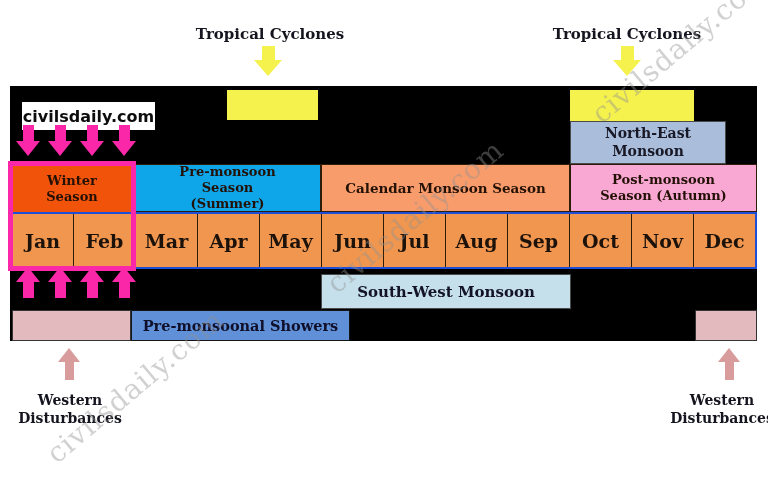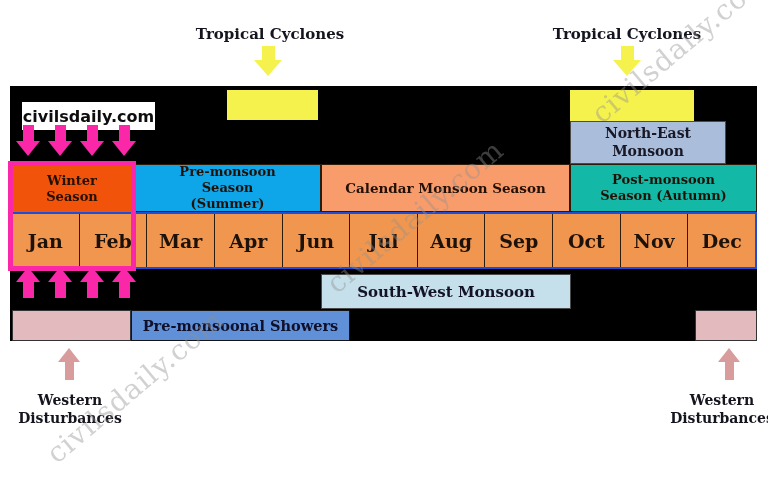--- a/index.html
+++ b/index.html
@@ -15,21 +15,21 @@
     font-family:"DejaVu Sans","Liberation Sans",sans-serif;font-weight:bold;font-size:16px;color:#0d0d0d;}
   .ybox{background:#F5F24E;}
   .nebox{left:570px;top:115px;width:156px;height:43px;background:#AABDDA;border:1px solid #4a4a4a;
     font-weight:bold;font-size:14px;line-height:1.28;color:#181826;padding:0 20px;}
   
   .season{top:158px;height:48px;border:1px solid #2e1c0a;font-weight:bold;font-size:13px;
     line-height:1.22;color:#241106;}
   .season.winter{left:13px;top:160px;width:118px;height:46px;border:none;background:#F2530A;padding:17px 24px;}
   .season.premon{left:134px;width:187px;background:#0ea5e9;padding:0 30px;}
   .season.swmon{left:321px;width:249px;background:#F99C6C;font-size:13.5px;}
-  .season.postmon{left:570px;width:187px;background:#14b8a6;padding:16px 25px;}
+  .season.postmon{left:570px;width:187px;background:#f9a8d4;padding:16px 25px;}
   
   .months{left:10px;top:206px;width:747px;height:57px;display:flex;border:2px solid #1d4ed8;background:#F0964F;}
   .mcell{flex:1;display:flex;align-items:center;justify-content:center;border-right:1px solid #2e1c0a;
     font-weight:bold;font-size:19px;color:#1d120a;}
   .mcell:last-child{border-right:none;}
   
   .frame{left:8px;top:155px;width:128px;height:110px;border:5px solid #FA28A8;background:transparent;z-index:4;}
   
   .swband{left:321px;top:268px;width:250px;height:35px;background:#C5E0EB;border:1px solid #4a4a4a;
     font-weight:bold;font-size:15px;color:#131325;}
@@ -96,20 +96,21 @@
   <div class="abs ctr season winter">Winter Season</div>
   <div class="abs ctr season premon">Pre-monsoon Season (Summer)</div>
   <div class="abs ctr season swmon">Calendar Monsoon Season</div>
   <div class="abs ctr season postmon">Post-monsoon Season (Autumn)</div>
 
   <div class="abs months">
     <div class="mcell">Jan</div>
     <div class="mcell">Feb</div>
     <div class="mcell">Mar</div>
     <div class="mcell">Apr</div>
+    <div class="mcell">May</div>
     <div class="mcell">Jun</div>
     <div class="mcell">Jul</div>
     <div class="mcell">Aug</div>
     <div class="mcell">Sep</div>
     <div class="mcell">Oct</div>
     <div class="mcell">Nov</div>
     <div class="mcell">Dec</div>
   </div>
 
   <div class="abs frame"></div>

